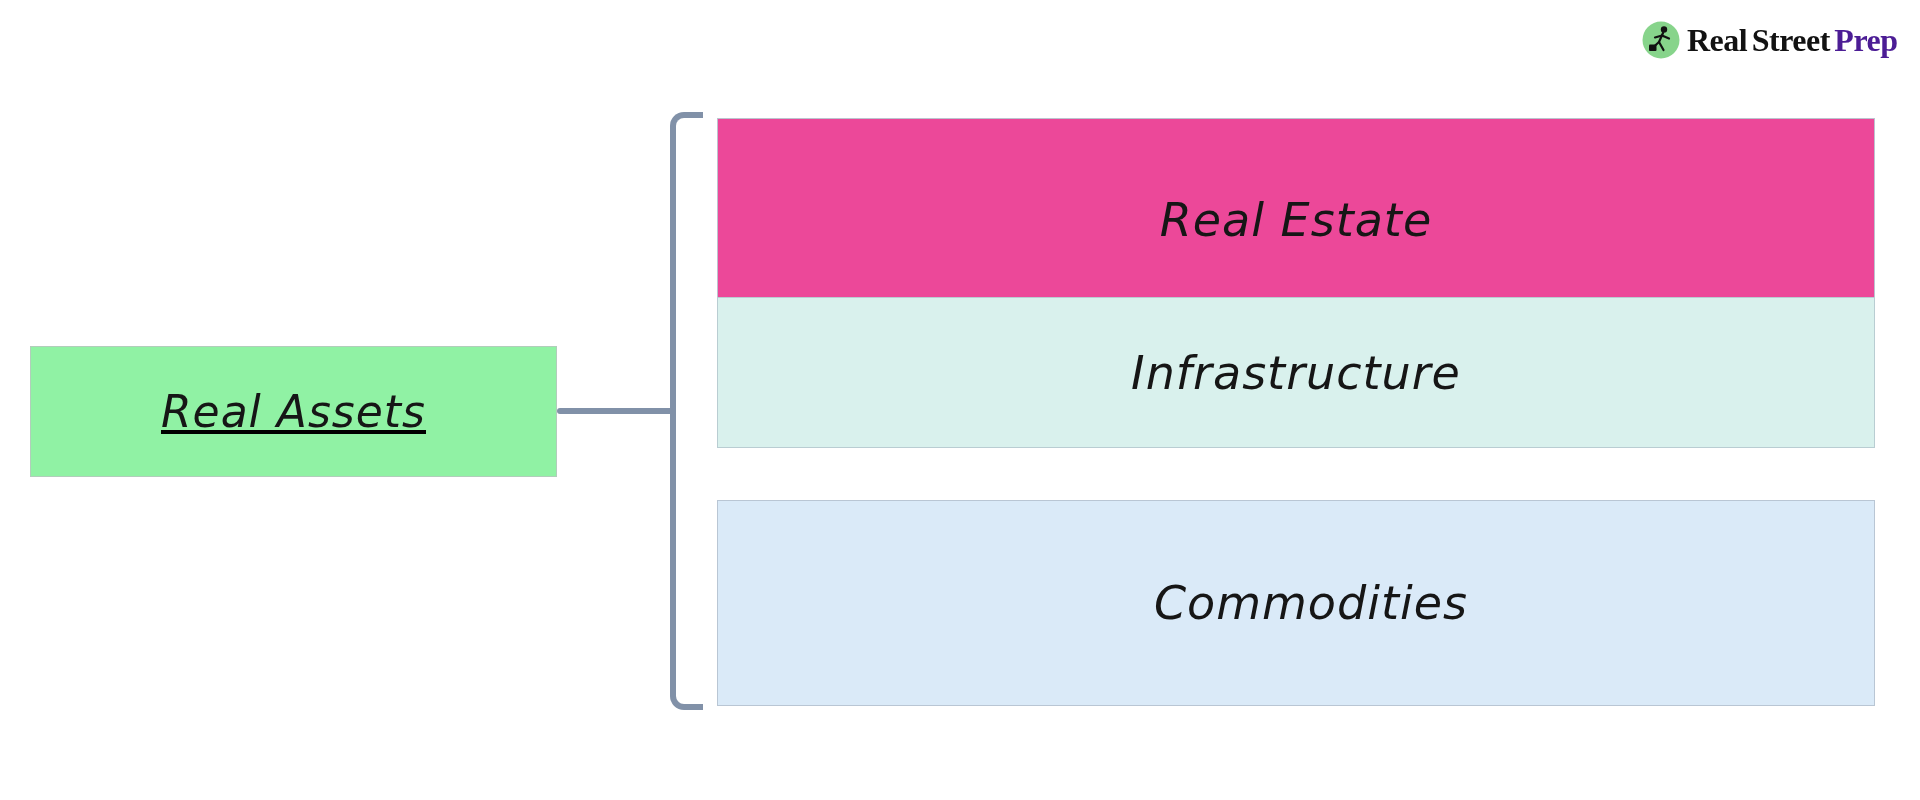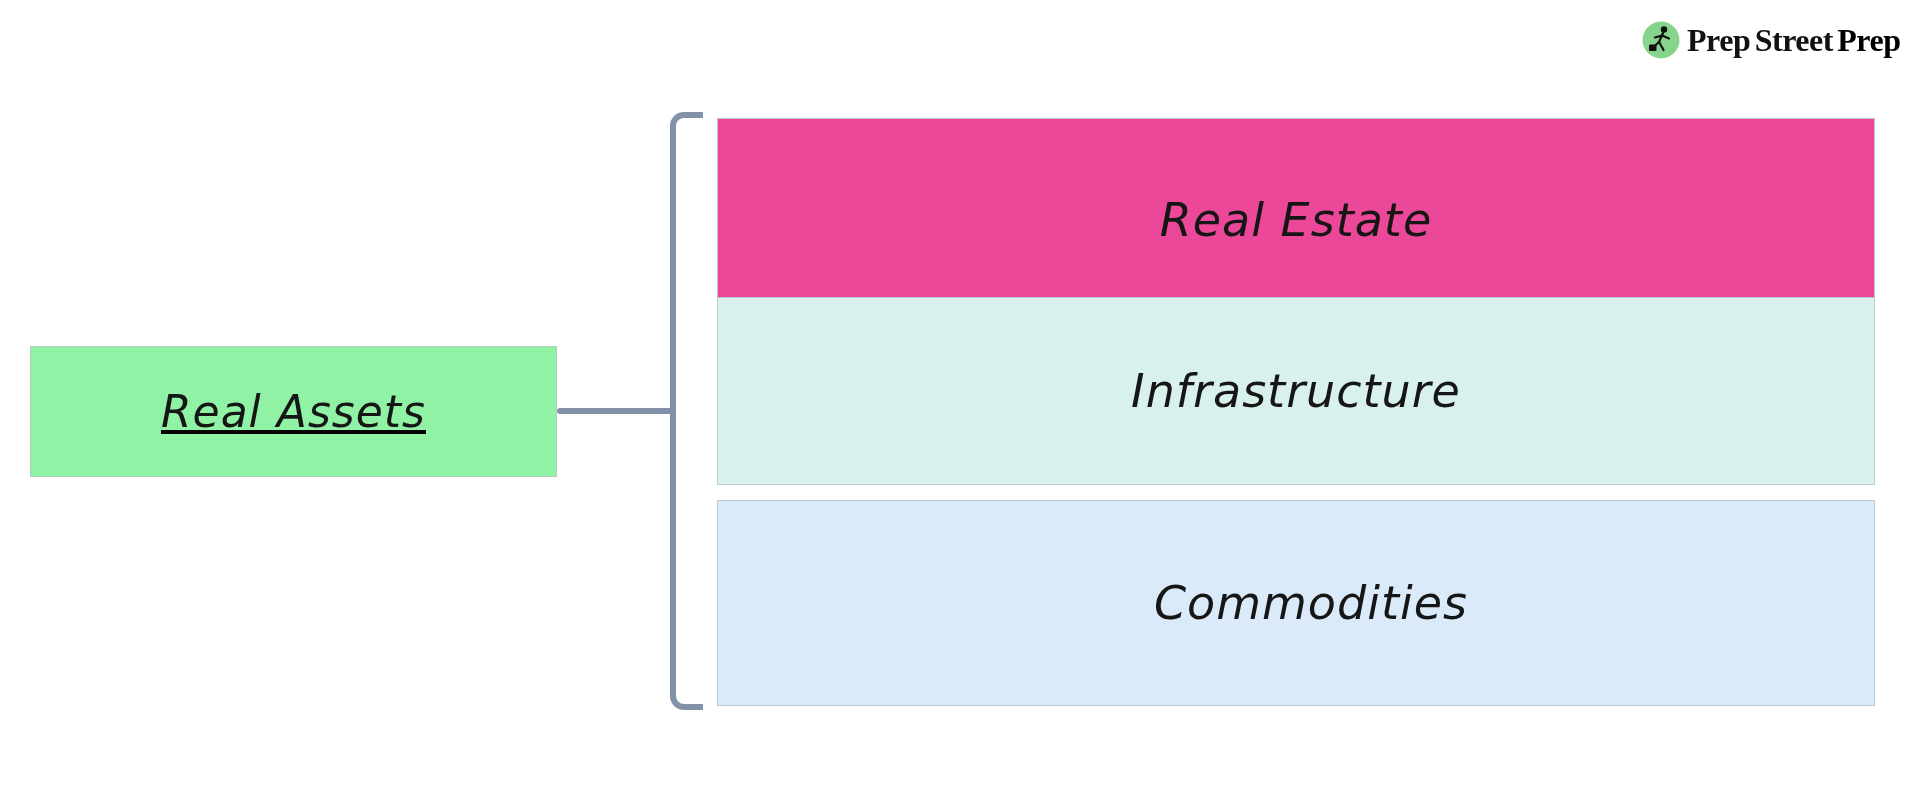--- a/index.html
+++ b/index.html
@@ -34,21 +34,21 @@
     font-family: "Liberation Serif", serif;
     font-weight: 700;
     font-size: 32px;
     letter-spacing: -0.5px;
     word-spacing: -3px;
     color: #121212;
     white-space: nowrap;
     line-height: 38px;
   }
   .brand-text .accent {
-    color: #000000;
+    color: #4c1d95;
   }
 
   
   .node {
     position: absolute;
     display: flex;
     align-items: center;
     justify-content: center;
     box-sizing: border-box;
   }
@@ -78,21 +78,21 @@
   .child-node .node-label { font-size: 46px; }
 
   .child-real-estate {
     top: 118px;
     height: 203px;
     background: #ec4899;
     border: 1px solid #bcc3cf;
   }
   .child-infrastructure {
     top: 297px;
-    height: 188px;
+    height: 151px;
     background: #d9f1ed;
     border: 1px solid #b9cdd2;
   }
   .child-commodities {
     top: 500px;
     height: 206px;
     background: #daeaf8;
     border: 1px solid #b9c6d4;
     padding-left: 30px;
   }
@@ -131,21 +131,21 @@
       <circle cx="19" cy="19" r="18.5" fill="#87d48b"></circle>
       <g stroke="#111111" stroke-width="2.2" fill="none" stroke-linecap="round" stroke-linejoin="round">
         <path d="M21 12 L17 21 L21.5 29"></path>
         <path d="M17 21 L11.5 26"></path>
         <path d="M20 14.5 L27 17.5"></path>
         <path d="M20 14.5 L13 16.5"></path>
       </g>
       <circle cx="22" cy="8.5" r="3.2" fill="#111111"></circle>
       <rect x="7" y="23.5" width="7.5" height="6.5" rx="1" fill="#111111"></rect>
     </svg>
-    <div class="brand-text"><span>Prep Street</span><span> </span><span class="accent">Prep</span></div>
+    <div class="brand-text"><span>Real Street</span><span> </span><span class="accent">Prep</span></div>
   </div>
 
   <div class="node root-node">
     <span class="node-label">Real Assets</span>
   </div>
 
   <div class="connector-line"></div>
 
   <div class="bracket-connector"></div>
 

